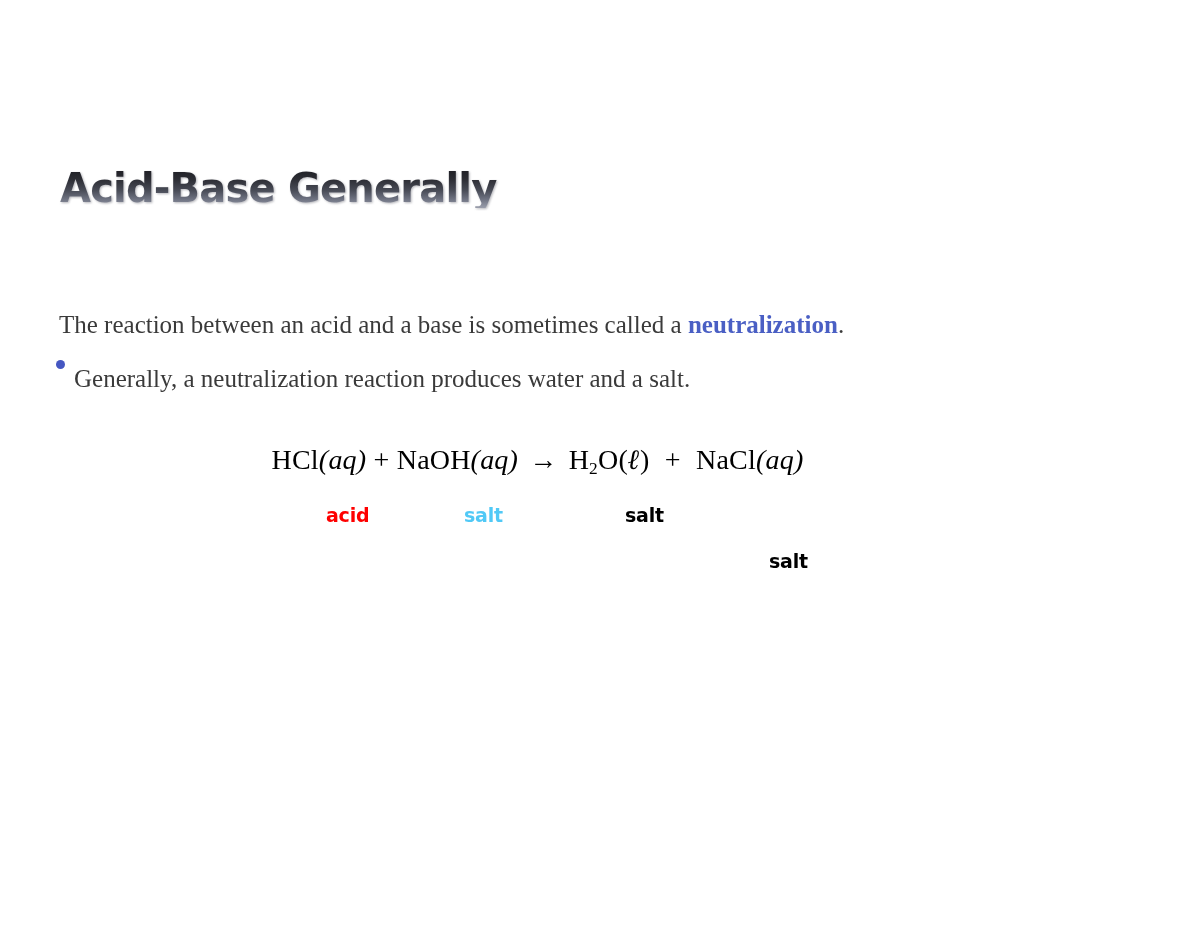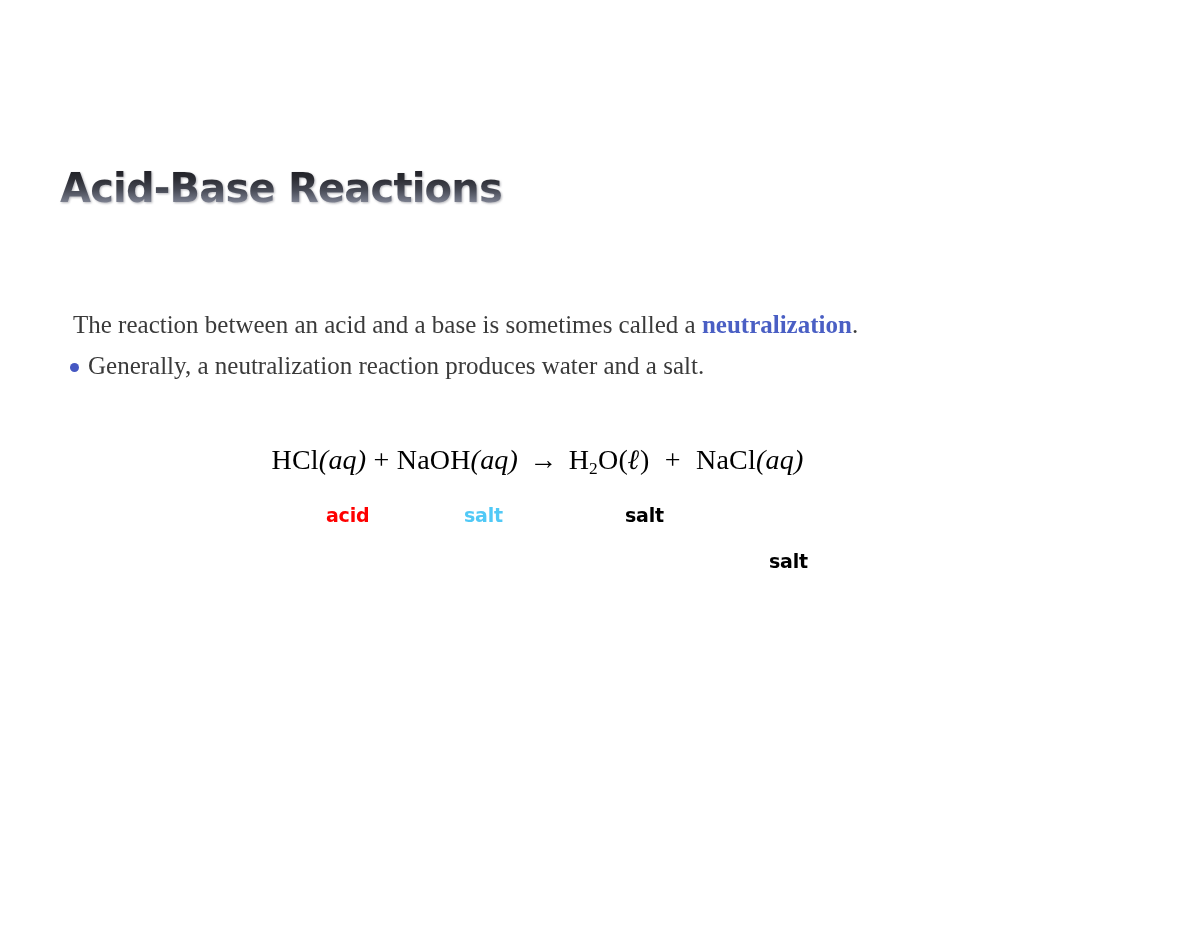--- a/index.html
+++ b/index.html
@@ -42,36 +42,36 @@
     -webkit-background-clip: text;
     background-clip: text;
     color: transparent;
     -webkit-text-fill-color: transparent;
     filter: drop-shadow(1.5px 1.5px 1.2px rgba(120,120,130,0.55));
   }
 
   
   .body-block {
     position: absolute;
-    left: 70px;
+    left: 56px;
     top: 312px;
     width: 1080px;
   }
   .body-line {
     font-family: "Liberation Serif", "DejaVu Serif", serif;
     font-size: 25px;
     color: #3a3a3a;
     line-height: 1.0;
     white-space: nowrap;
   }
   .line-1 { margin-left: 3px; }
   .line-2 {
-    margin-top: 16px;
+    margin-top: 29px;
     display: flex;
-    align-items: flex-end;
+    align-items: flex-start;
   }
   .bullet-dot {
     display: inline-block;
     width: 9px;
     height: 9px;
     border-radius: 50%;
     background: #4557c2;
     margin-right: 9px;
     position: relative;
     top: -6px;
@@ -130,21 +130,21 @@
   .lbl-acid  { left: 326px; color: #fe0000; }
   .lbl-base  { left: 464px; color: #51c9f6; }
   .lbl-water { left: 625px; color: #000000; }
   .lbl-salt  { left: 769px; color: #000000; margin-top: 46px; }
 </style>
 </head>
 <body>
 
 <div class="slide">
 
-  <div class="slide-title">Acid-Base Reactions</div>
+  <div class="slide-title">Acid-Base Generally</div>
 
   <div class="body-block">
 
     <div class="body-line line-1">
       <span>The reaction between an acid and a base is sometimes called a </span><span class="kw-neutralization">neutralization</span><span>.</span>
     </div>
 
     <div class="body-line line-2">
       <span class="bullet-dot"></span>
       <span>Generally, a neutralization reaction produces water and a salt.</span>

